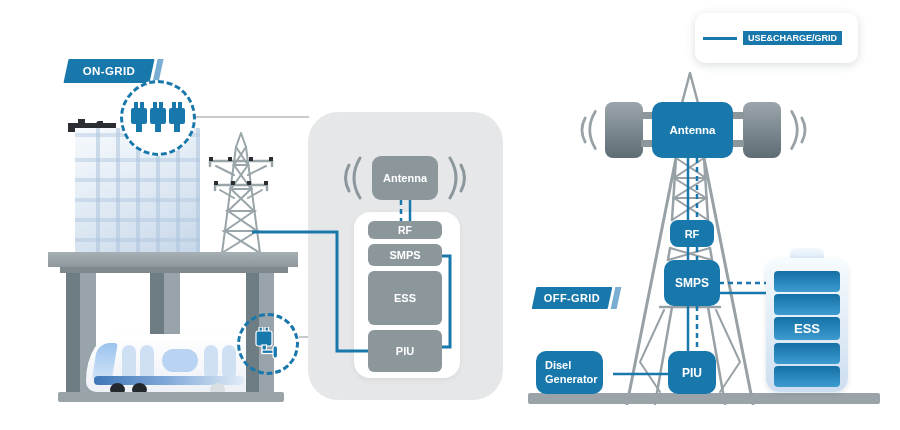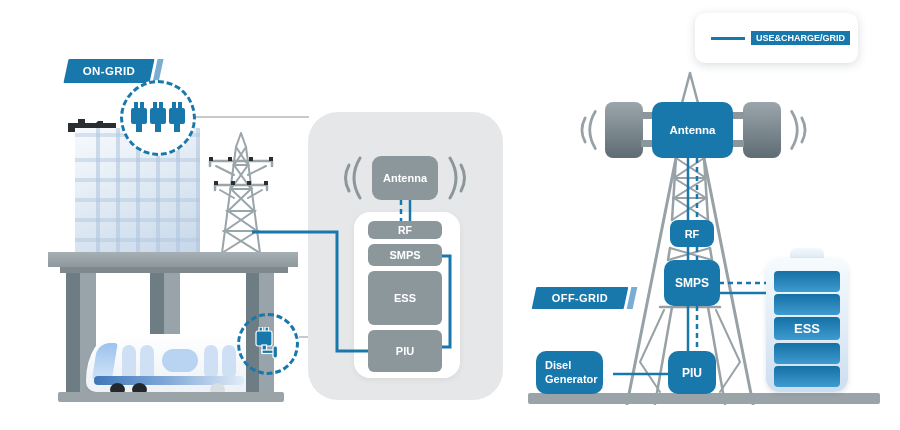--- a/index.html
+++ b/index.html
@@ -70,21 +70,21 @@
   .battery{position:absolute;left:766px;top:258px;width:82px;height:134px;border-radius:14px;
            background:linear-gradient(#f6fbfe,#cddef0);box-shadow:0 2px 5px rgba(70,100,130,.18);}
   .battery-cap{position:absolute;left:790px;top:248px;width:34px;height:14px;border-radius:6px 6px 0 0;
            background:linear-gradient(#f2f8fd,#d7e6f3);}
   .bbar{position:absolute;left:8px;width:66px;height:21px;border-radius:4px;
         background:linear-gradient(#1470a5,#3e9bd0);color:#fff;
         display:flex;align-items:center;justify-content:center;font-weight:bold;font-size:13px;}
 
   
   .legend{position:absolute;left:695px;top:13px;width:163px;height:50px;background:#fff;border-radius:10px;
-          box-shadow:0 2px 10px rgba(40,60,80,.18);display:flex;flex-direction:row;justify-content:center;
+          box-shadow:0 2px 10px rgba(40,60,80,.18);display:flex;flex-direction:column;justify-content:center;
           gap:5px;padding:0 0 0 8px;box-sizing:border-box;}
   .legend-row{display:flex;align-items:center;gap:6px;}
   .legend-line{width:34px;height:0;border-top:3px solid #1878AC;}
   .legend-line.dashed{border-top-style:dashed;}
   .legend-chip{background:#1878AC;color:#fff;font-size:9px;font-weight:bold;padding:2.5px 5px;line-height:1;}
 
   svg{display:block;}
   .lines{position:absolute;left:0;top:0;pointer-events:none;}
 </style>
 </head>
@@ -306,18 +306,18 @@
     <span>SMPS</span>
   </div>
   <div class="bblock" style="left:668px;top:351px;width:48px;height:43px;font-size:12px;">
     <span>PIU</span>
   </div>
   <div class="bblock" style="left:536px;top:351px;width:67px;height:43px;font-size:11px;flex-direction:column;align-items:flex-start;padding-left:9px;box-sizing:border-box;line-height:1.2;">
     <span>Disel</span>
     <span>Generator</span>
   </div>
 
-  <div class="badge" style="left:534px;top:287px;width:92px;height:22px;">
+  <div class="badge" style="left:534px;top:287px;width:76px;height:22px;">
     <div class="badge-bg"></div>
     <span class="badge-label" style="font-size:11px;">OFF-GRID</span>
   </div>
 
 </div>
 
 </body></html>

